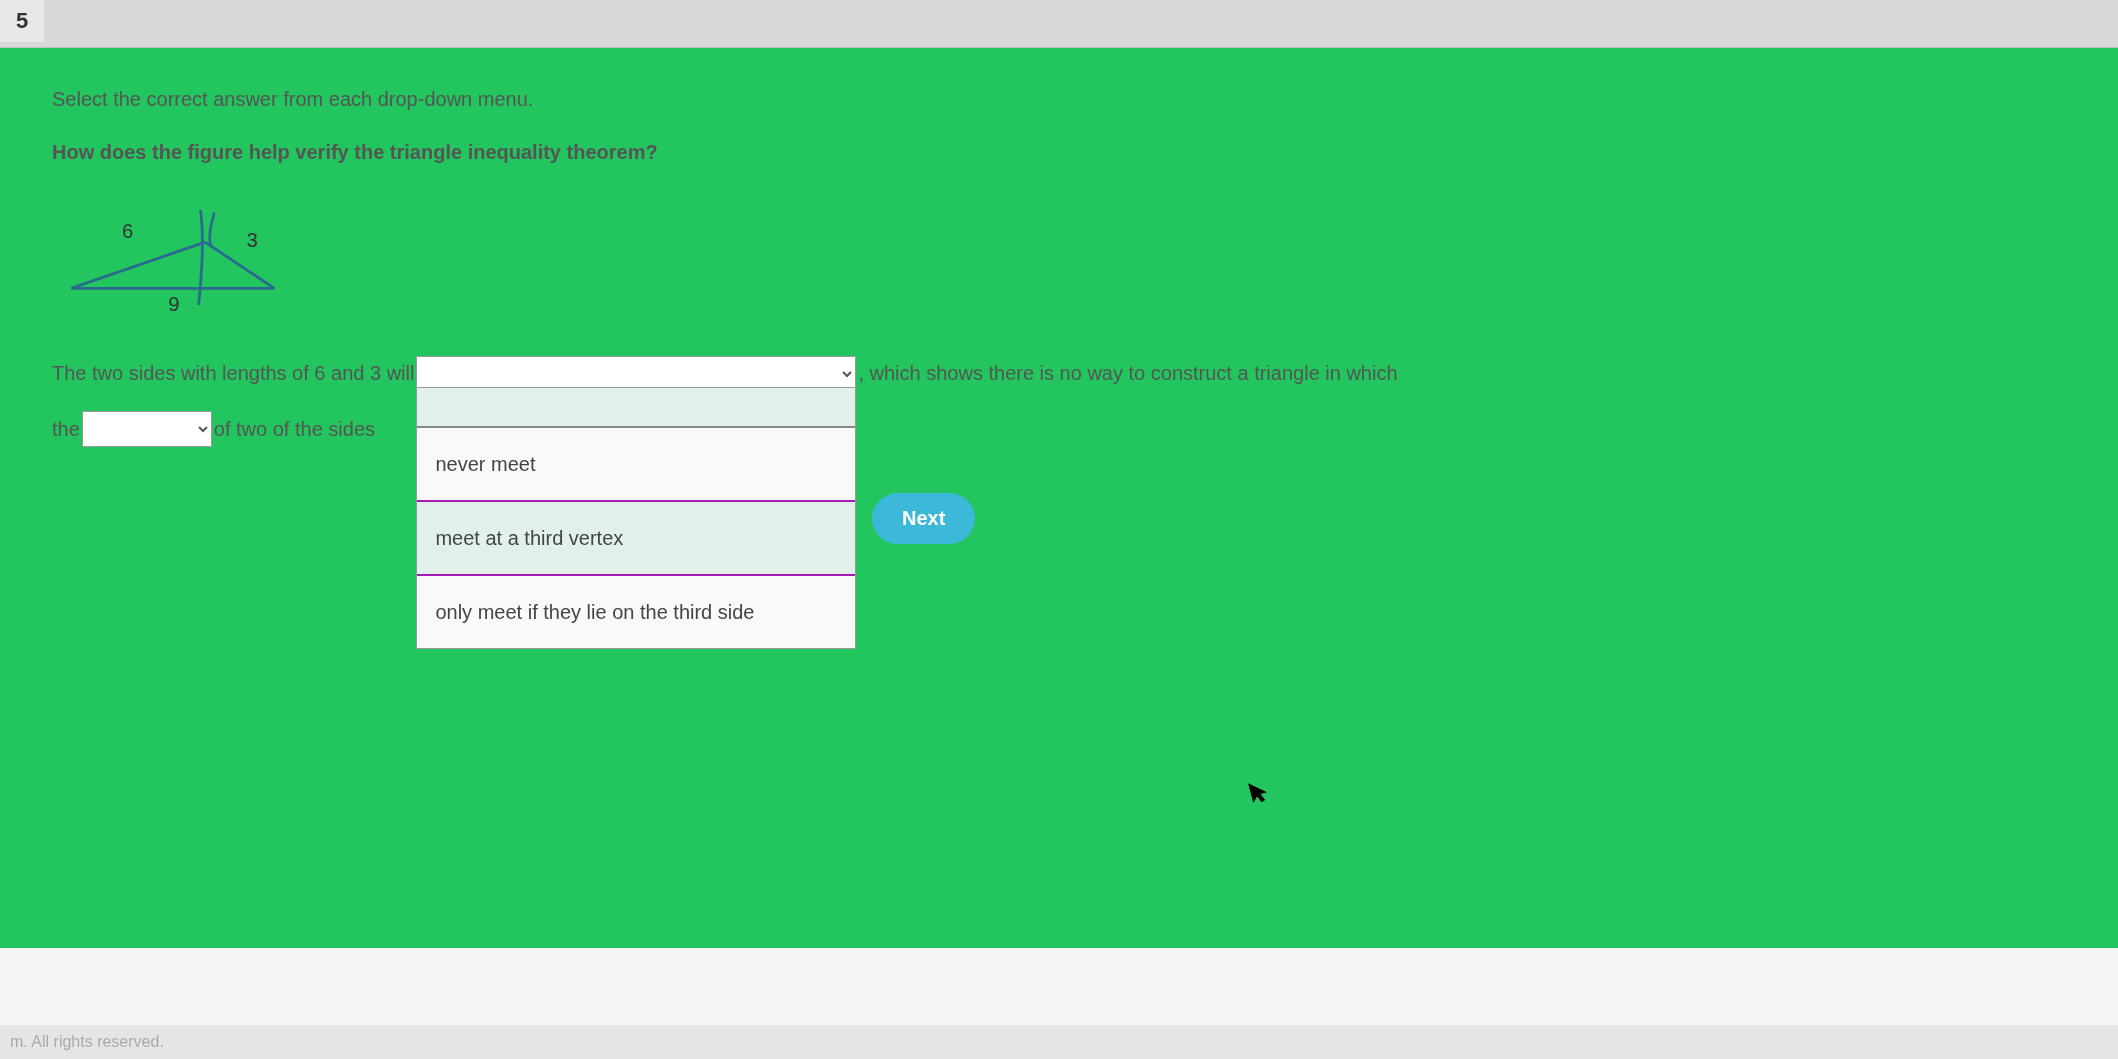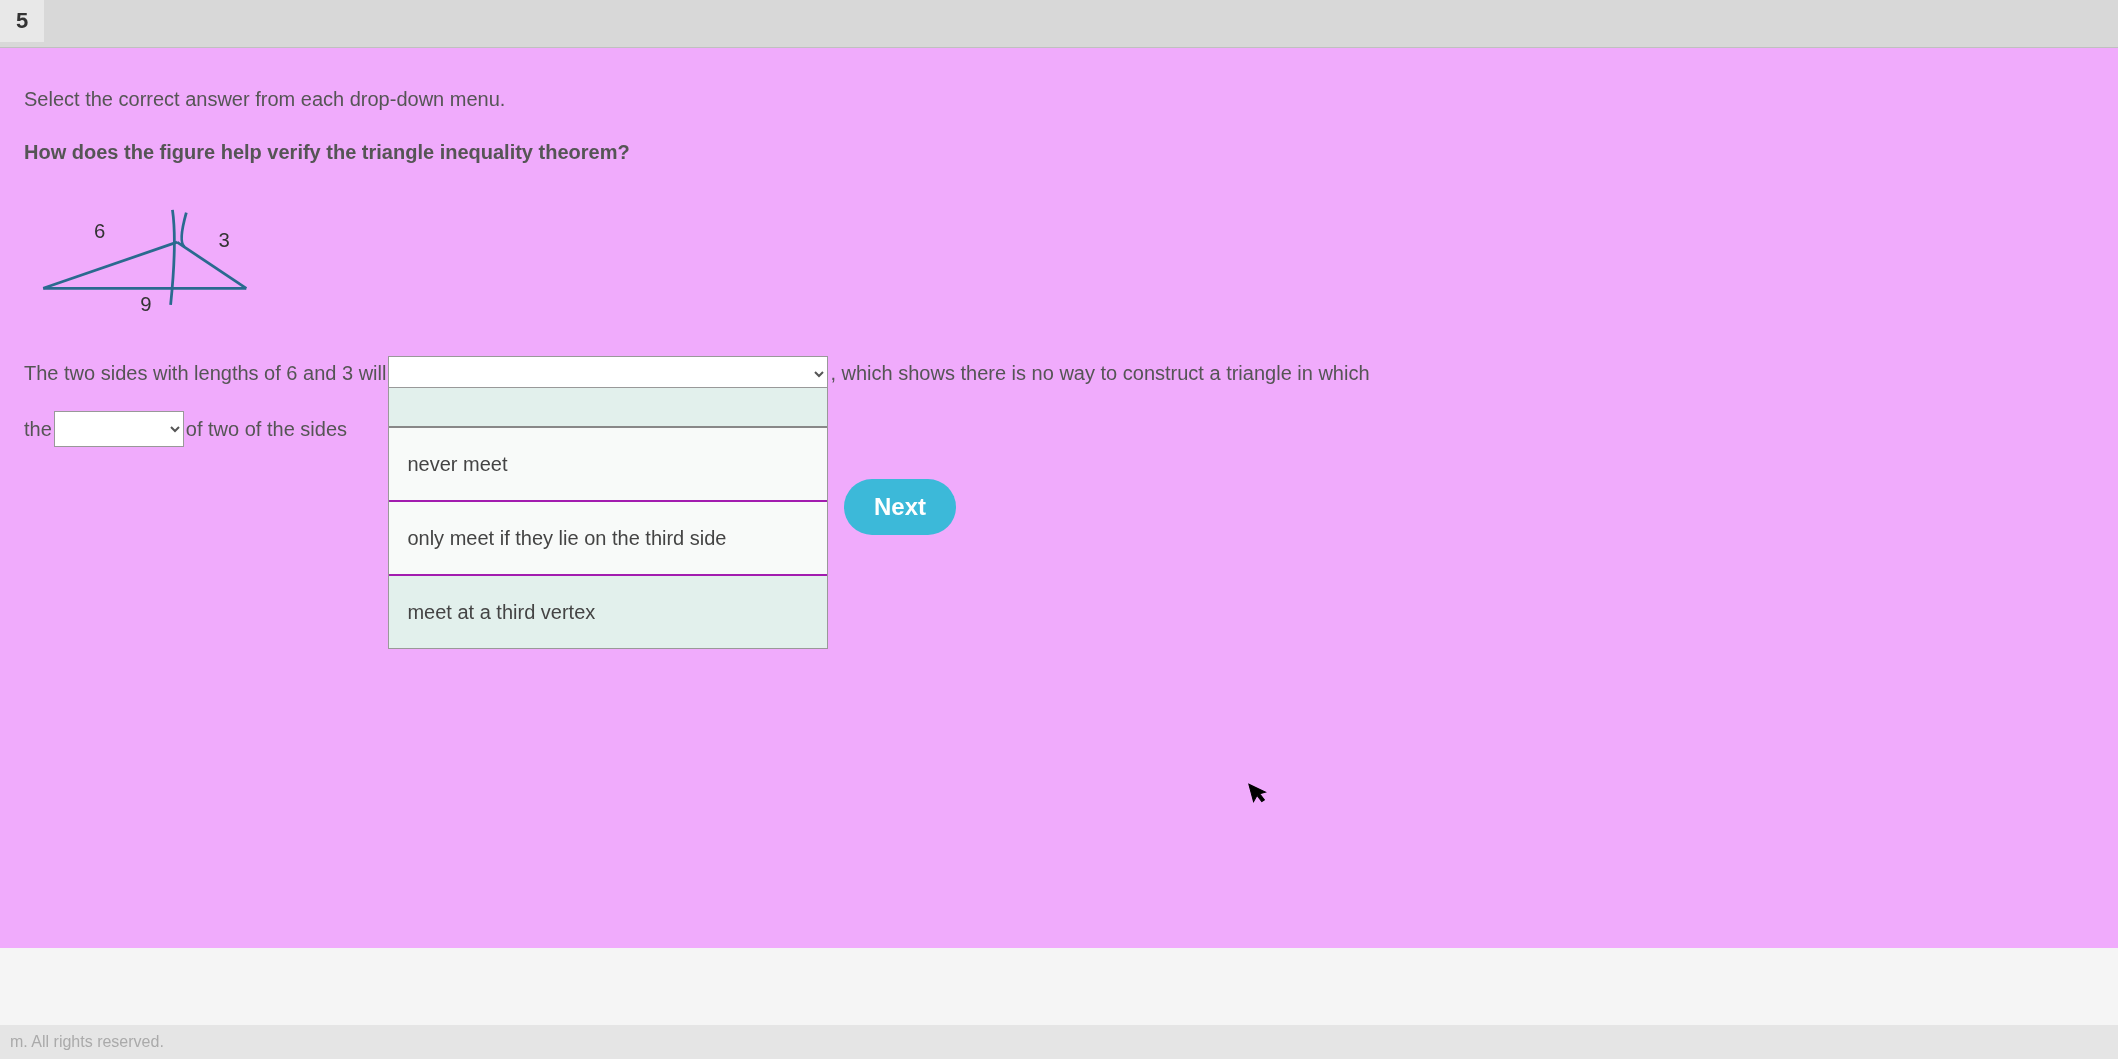--- a/index.html
+++ b/index.html
@@ -21,22 +21,22 @@
       align-items: flex-start;
     }
     .question-number {
       background: #e8e8e8;
       padding: 8px 16px;
       font-weight: bold;
       color: #333;
       font-size: 22px;
     }
     .content {
-      background: #f0abfc;
-      padding: 40px 24px;
+      background: #22c55e;
+      padding: 40px 52px;
       min-height: 900px;
     }
     .instruction {
       margin-bottom: 30px;
       color: #555;
     }
     .question-text {
       margin-bottom: 32px;
       color: #555;
       font-weight: bold;
@@ -100,25 +100,25 @@
       background: #e2f0ec;
     }
     .dropdown-option:last-child {
       border-bottom: none;
     }
     .next-button {
       background: #3cb9d9;
       color: #fff;
       border: none;
       padding: 14px 30px;
-      font-size: 24px;
+      font-size: 20px;
       font-weight: bold;
       border-radius: 30px;
       cursor: pointer;
-      margin-top: 16px;
+      margin-top: 30px;
       margin-left: 820px;
       position: absolute;
     }
     .cursor-arrow {
       position: absolute;
       left: 1250px;
       top: 780px;
       font-size: 22px;
       color: #000;
       transform: rotate(-15deg);
@@ -164,22 +164,22 @@
 
     <div class="answer-row">
       <span>The two sides with lengths of 6 and 3 will</span>
       <div class="dropdown-container">
         <select class="dropdown-select dropdown-wide">
           <option></option>
         </select>
         <div class="dropdown-options">
           <div class="dropdown-blank-row"></div>
           <div class="dropdown-option">never meet</div>
+          <div class="dropdown-option highlighted">meet at a third vertex</div>
           <div class="dropdown-option">only meet if they lie on the third side</div>
-          <div class="dropdown-option highlighted">meet at a third vertex</div>
         </div>
       </div>
       <span>, which shows there is no way to construct a triangle in which</span>
     </div>
 
     <div class="answer-row">
       <span>the</span>
       <select class="dropdown-select dropdown-small">
         <option></option>
       </select>

